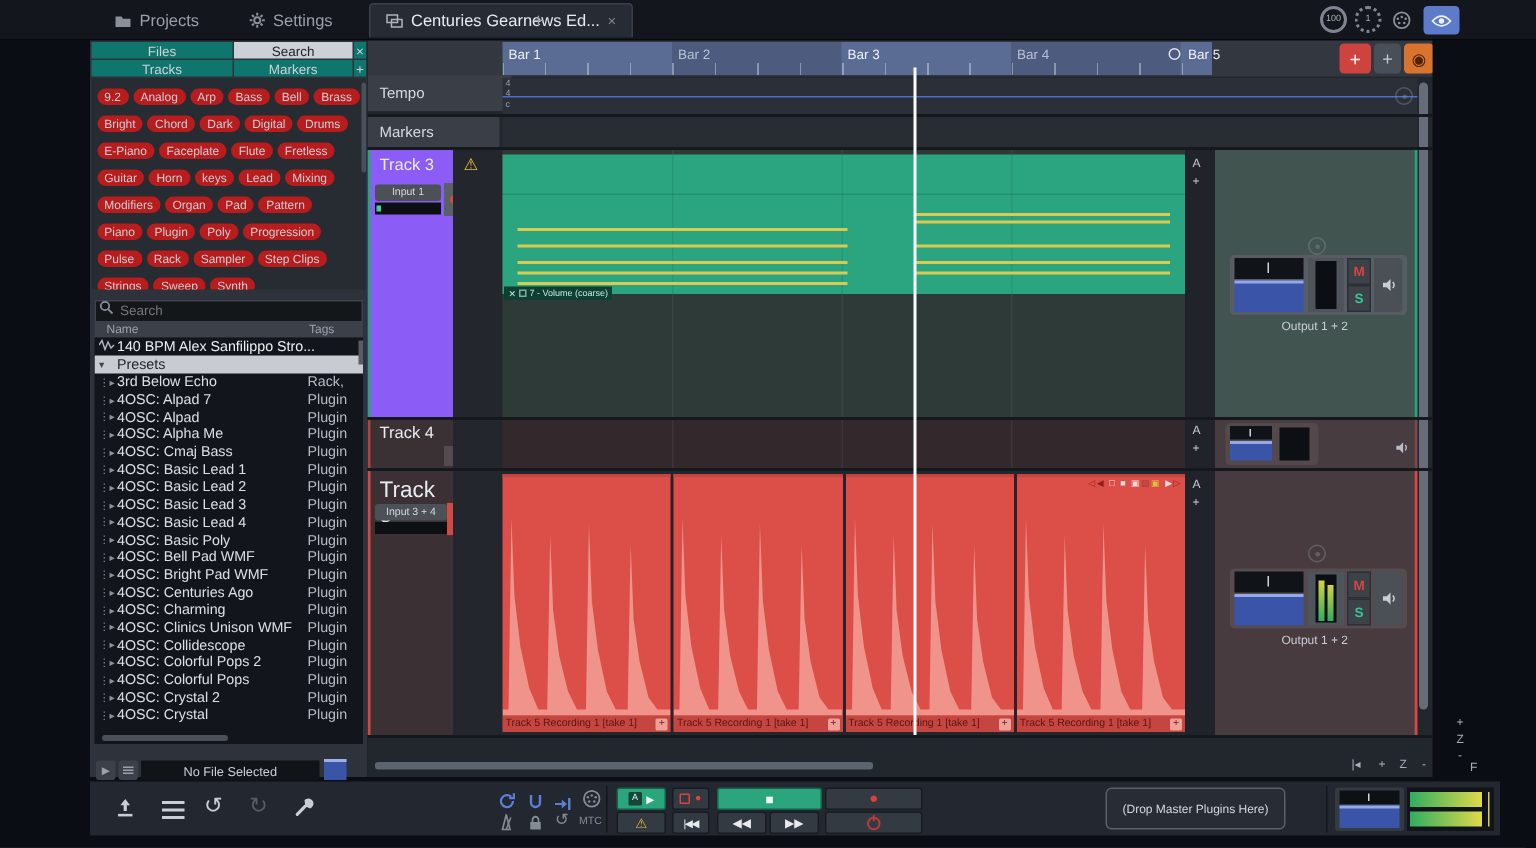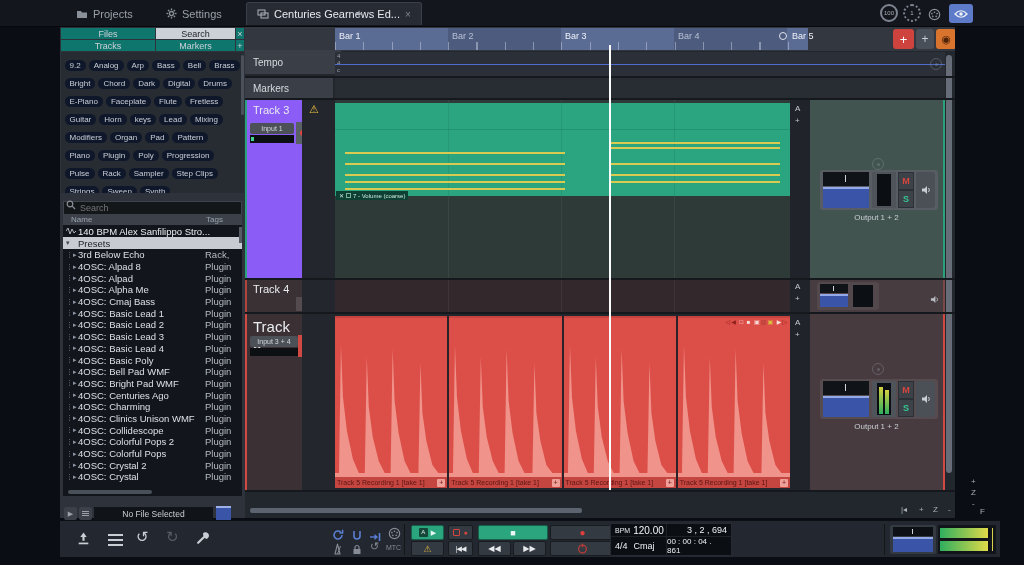--- a/index.html
+++ b/index.html
@@ -9,21 +9,21 @@
 .flexc{display:flex;align-items:center;justify-content:center}
 
 #topbar{left:0;top:0;width:1024px;height:27px;background:#13161d;border-bottom:1px solid #06080c}
 .ttab{display:flex;align-items:center;gap:5px;font-size:11px;color:#99a0a9;height:21px;padding:0 10px}
 .ttab.active{background:#272b34;border:1px solid #3a404a;border-bottom:none;border-radius:3px 3px 0 0;color:#e8ebef;height:23px}
 .knob{border-radius:50%;font-size:6px;color:#aab0b9;display:flex;align-items:center;justify-content:center}
 
 #sidebar{left:60px;top:27px;width:185px;height:491px;background:#2e323a}
 .stab{position:absolute;font-size:9px;display:flex;align-items:center;justify-content:center;background:#0f766e;color:#ccd1d7}
 .stab.sel{background:#ccd1d7;color:#1e2228}
-.chip{display:inline-block;background:#0f172a;color:#c9ced6;border-radius:6px;font-size:8px;line-height:9px;padding:1px 5px;margin:1px 1.5px}
+.chip{display:inline-block;background:#b91c1c;color:#c9ced6;border-radius:6px;font-size:8px;line-height:9px;padding:1px 5px;margin:1px 1.5px}
 .lrow{display:flex;align-items:center;height:11.7px;font-size:9.5px;padding:0 3px;color:#dce0e5;white-space:nowrap}
 .lrow .nm{flex:1;overflow:hidden}
 .lrow .tg{width:34px;overflow:hidden;color:#b6bcc4}
 .licon{width:12px;color:#8b93a0;font-size:7px;flex:none}
 
 #arrange{left:245px;top:27px;width:710px;height:491px;background:#22262d;overflow:hidden}
 .rowhdr{background:#3a3f47;color:#d7dbe0;font-size:10px;display:flex;align-items:center;padding-left:8px}
 .vline{position:absolute;top:0;bottom:0;width:1px;background:rgba(255,255,255,.06)}
 .mline{position:absolute;height:2px;background:#d9cb52}
 .tag5{position:absolute;clip-path:polygon(0 0,65% 0,100% 50%,65% 100%,0 100%)}
@@ -143,21 +143,21 @@
     <div>
 
         <div class="lrow">
           <span class="licon">⋮▸</span>
           <span class="nm">3rd Below Echo</span>
           <span class="tg">Rack,</span>
         </div>
 
         <div class="lrow">
           <span class="licon">⋮▸</span>
-          <span class="nm">4OSC: Alpad 8</span>
+          <span class="nm">4OSC: Alpad 7</span>
           <span class="tg">Plugin</span>
         </div>
 
         <div class="lrow">
           <span class="licon">⋮▸</span>
           <span class="nm">4OSC: Alpad</span>
           <span class="tg">Plugin</span>
         </div>
 
         <div class="lrow">
@@ -601,33 +601,22 @@
   <div class="tbtn" style="left:388px;top:20px;width:25px;height:15px;font-size:7px;letter-spacing:-1px">|◀◀</div>
   <div class="tbtn" style="left:418px;top:20px;width:33px;height:15px;font-size:8px">◀◀</div>
   <div class="tbtn" style="left:453px;top:20px;width:33px;height:15px;font-size:8px">▶▶</div>
   <div class="tbtn" style="left:490px;top:20px;width:65px;height:15px">
     <svg width="11" height="11" viewBox="0 0 10 10">
         <circle cx="5" cy="5.5" r="3.5" fill="none" stroke="#b73c38" stroke-width="1.2"></circle>
         <line x1="5" y1="0.5" x2="5" y2="4" stroke="#b73c38" stroke-width="1.2"></line>
       </svg>
   </div>
 
-  <div class="ab" style="left:550px;top:2px;width:122px;height:33px;background:#0b0e13;border:1px solid #262b33;display:grid;grid-template-columns:56px 64px;grid-template-rows:1fr 1fr">
-    <div style="display:flex;align-items:center;gap:3px;padding-left:4px;border-right:1px solid #1d2128;border-bottom:1px solid #1d2128">
-      <span style="font-size:7px;color:#e8ecf0">BPM</span>
-      <span style="font-size:10px;color:#f2f5f8">120.00</span>
-    </div>
-    <div style="display:flex;align-items:center;justify-content:flex-end;padding-right:4px;font-size:9px;color:#eef1f5;border-bottom:1px solid #1d2128">3 , 2 , 694</div>
-    <div style="display:flex;align-items:center;gap:6px;padding-left:4px;border-right:1px solid #1d2128">
-      <span style="font-size:9px;color:#eef1f5">4/4</span>
-      <span style="font-size:9px;color:#eef1f5">Cmaj</span>
-    </div>
-    <div style="display:flex;align-items:center;justify-content:flex-end;padding-right:4px;font-size:8px;color:#eef1f5">00 : 00 : 04 . 861</div>
-  </div>
-
+
+  <div class="ab flexc" style="left:677px;top:4px;width:120px;height:28px;background:#282d35;border:1px solid #596069;border-radius:4px;font-size:8px;color:#d3d8de">(Drop Master Plugins Here)</div>
 
   <div class="sep" style="left:344px;top:3px;width:1px;height:31px"></div>
   <div class="sep" style="left:824px;top:3px;width:1px;height:31px"></div>
 
   <div class="ab" style="left:830px;top:4px;width:46px;height:29px;background:#343a42;border-radius:2px">
     <div class="ab" style="left:3px;top:2px;width:40px;height:9px;background:#0d1014">
         <div class="ab" style="left:19px;top:2px;width:1px;height:5px;background:#cfd4da"></div>
       </div>
     <div class="ab" style="left:3px;top:12px;width:40px;height:15px;background:#3a55a8;border-top:2px solid #93a9e8"></div>
   </div>

